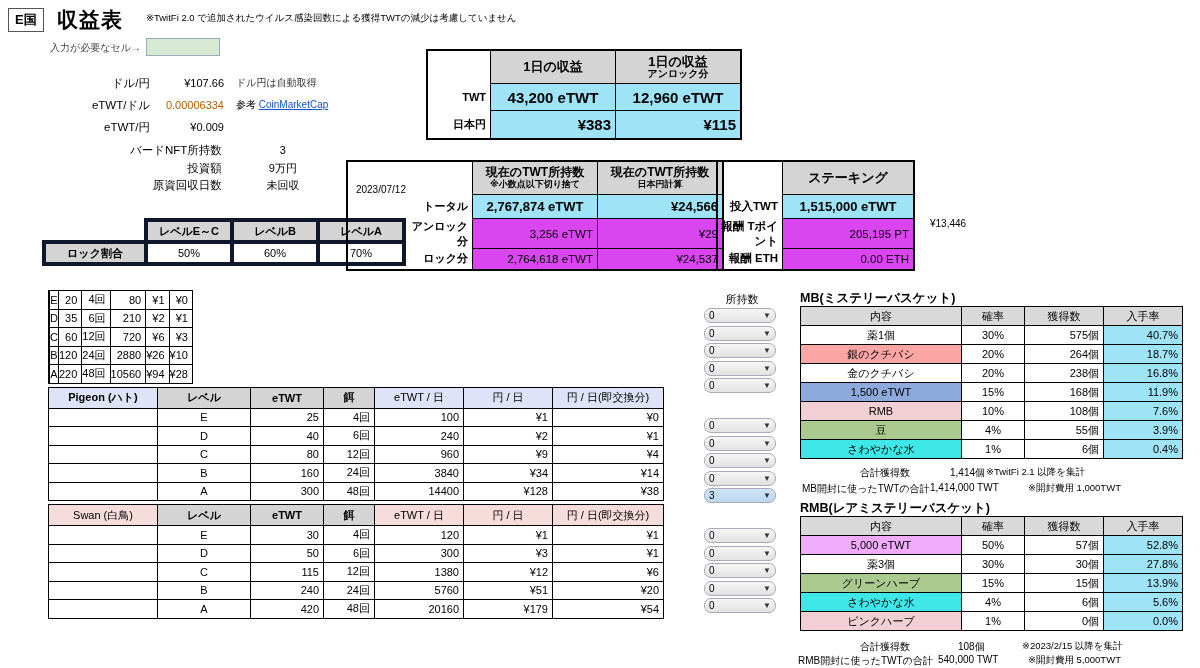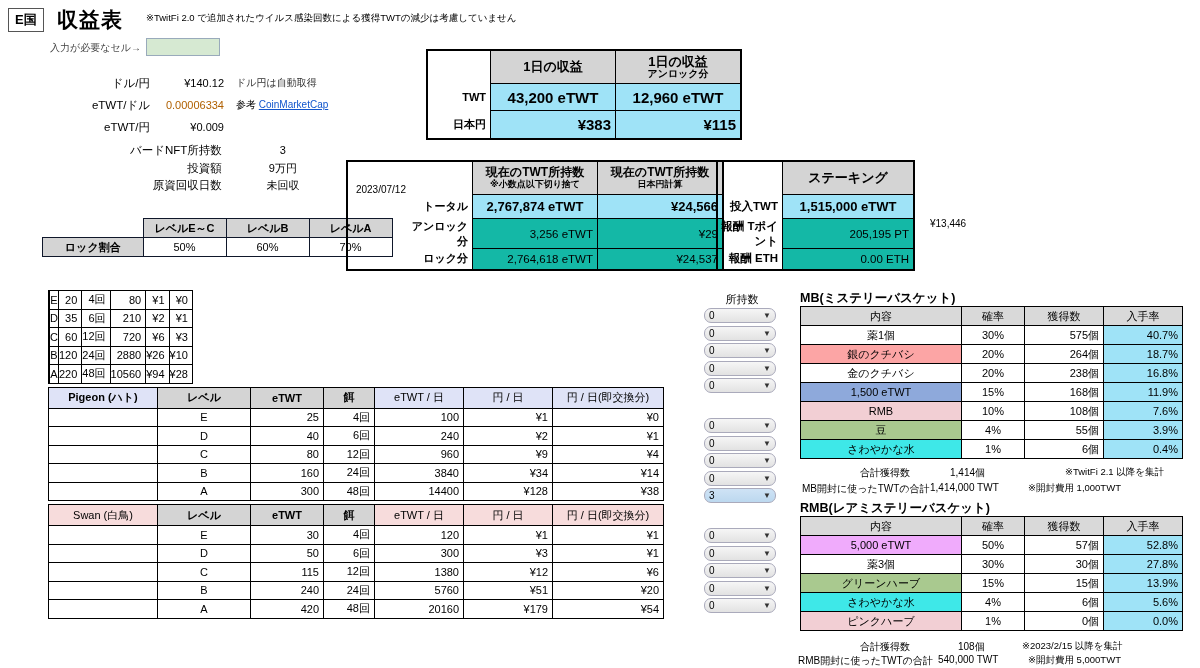--- a/index.html
+++ b/index.html
@@ -10,35 +10,35 @@
   }
   .page{position:relative;width:1200px;height:668px;}
   .abs{position:absolute;}
   table{border-collapse:collapse;}
   td,th{font-weight:normal;padding:0;}
   .c{text-align:center;}
   .r{text-align:right;padding-right:4px;}
   .l{text-align:left;padding-left:4px;}
   .b{font-weight:bold;}
   .bd{border:1px solid #000;}
-  .thin td{border:1px solid #0f172a;height:18px;}
+  .thin td{border:4px solid #0f172a;height:18px;}
   
   .ecountry{
     border:1px solid #555;padding:2px 6px;font-size:13px;font-weight:bold;
   }
   .title{font-size:21px;font-weight:bold;letter-spacing:1px;}
   .note{font-size:9.5px;}
   .smalllbl{font-size:10px;color:#444;}
   .greencell{background:#d6e9d2;border:1px solid #9ab;}
   .lbl{font-size:11.5px;}
   .link{color:#1155cc;text-decoration:underline;}
   
   .hdr-gray{background:#d4d4d4;font-weight:bold;text-align:center;border:1px solid #000;}
   .cyan{background:#9fe3f7;}
-  .cyan2{background:#14b8a6;margin-top:33px;}
+  .cyan2{background:#d946ef;margin-top:33px;}
   .big{font-size:15px;font-weight:bold;}
   .med{font-size:13px;font-weight:bold;}
   
   .birdtbl td{border:1px solid #000;height:17.5px;font-size:11px;}
   .hdr-chick{background:#fdf2cf;}
   .hdr-pigeon{background:#dfe3f7;}
   .hdr-swan{background:#f7dcdc;}
   .name-chick{background:#fdf2cf;font-weight:bold;}
   .name-pigeon{background:#dfe3f7;font-weight:bold;}
   .name-swan{background:#f7dcdc;font-weight:normal;}
@@ -68,21 +68,21 @@
   <div class="abs note" style="left:146px;top:12px;">※TwitFi 2.0 で追加されたウイルス感染回数による獲得TWTの減少は考慮していません</div>
 
   <div class="abs smalllbl" style="left:50px;top:41px;">入力が必要なセル→</div>
   <div class="abs greencell" style="left:146px;top:38px;width:72px;height:16px;"></div>
 
   <div class="abs" style="left:40px;top:72px;width:360px;">
     <table style="width:300px;">
       <tbody>
           <tr>
         <td class="r lbl" style="width:110px;height:22px;">ドル/円</td>
-        <td class="r" style="width:70px;">¥140.12</td>
+        <td class="r" style="width:70px;">¥107.66</td>
         <td class="l" style="font-size:10px;color:#333;padding-left:8px;">ドル円は自動取得</td>
       </tr>
       <tr>
         <td class="r lbl" style="height:22px;margin-top:32px;">eTWT/ドル</td>
         <td class="r" style="color:#b06000;">0.00006334</td>
         <td class="l" style="font-size:10px;padding-left:8px;">
           <span>参考 </span><span class="link">CoinMarketCap</span>
         </td>
       </tr>
       <tr>
@@ -509,21 +509,21 @@
             <td class="c" style="background:#3ee8e8;">さわやかな水</td>
             <td class="c">1%</td>
             <td class="r">6個</td>
             <td class="r bk-rate">0.4%</td>
           </tr>
     </tbody>
       </table>
   </div>
   <div class="abs ministats" style="left:860px;top:466px;">合計獲得数</div>
   <div class="abs ministats" style="left:950px;top:466px;">1,414個</div>
-  <div class="abs ftnote" style="left:1065px;top:466px;">※TwitFi 2.1 以降を集計</div>
+  <div class="abs ftnote" style="left:986px;top:466px;">※TwitFi 2.1 以降を集計</div>
   <div class="abs ministats" style="left:802px;top:482px;">MB開封に使ったTWTの合計</div>
   <div class="abs ministats" style="left:930px;top:482px;">1,414,000 TWT</div>
   <div class="abs ftnote" style="left:1028px;top:482px;">※開封費用 1,000TWT</div>
 
   <div class="abs sect" style="left:800px;top:500px;">RMB(レアミステリーバスケット)</div>
   <div class="abs" style="left:800px;top:516px;">
     <table class="bk">
       <tbody>
           <tr>
         <td class="bk-hdr" style="width:160px;">内容</td>

